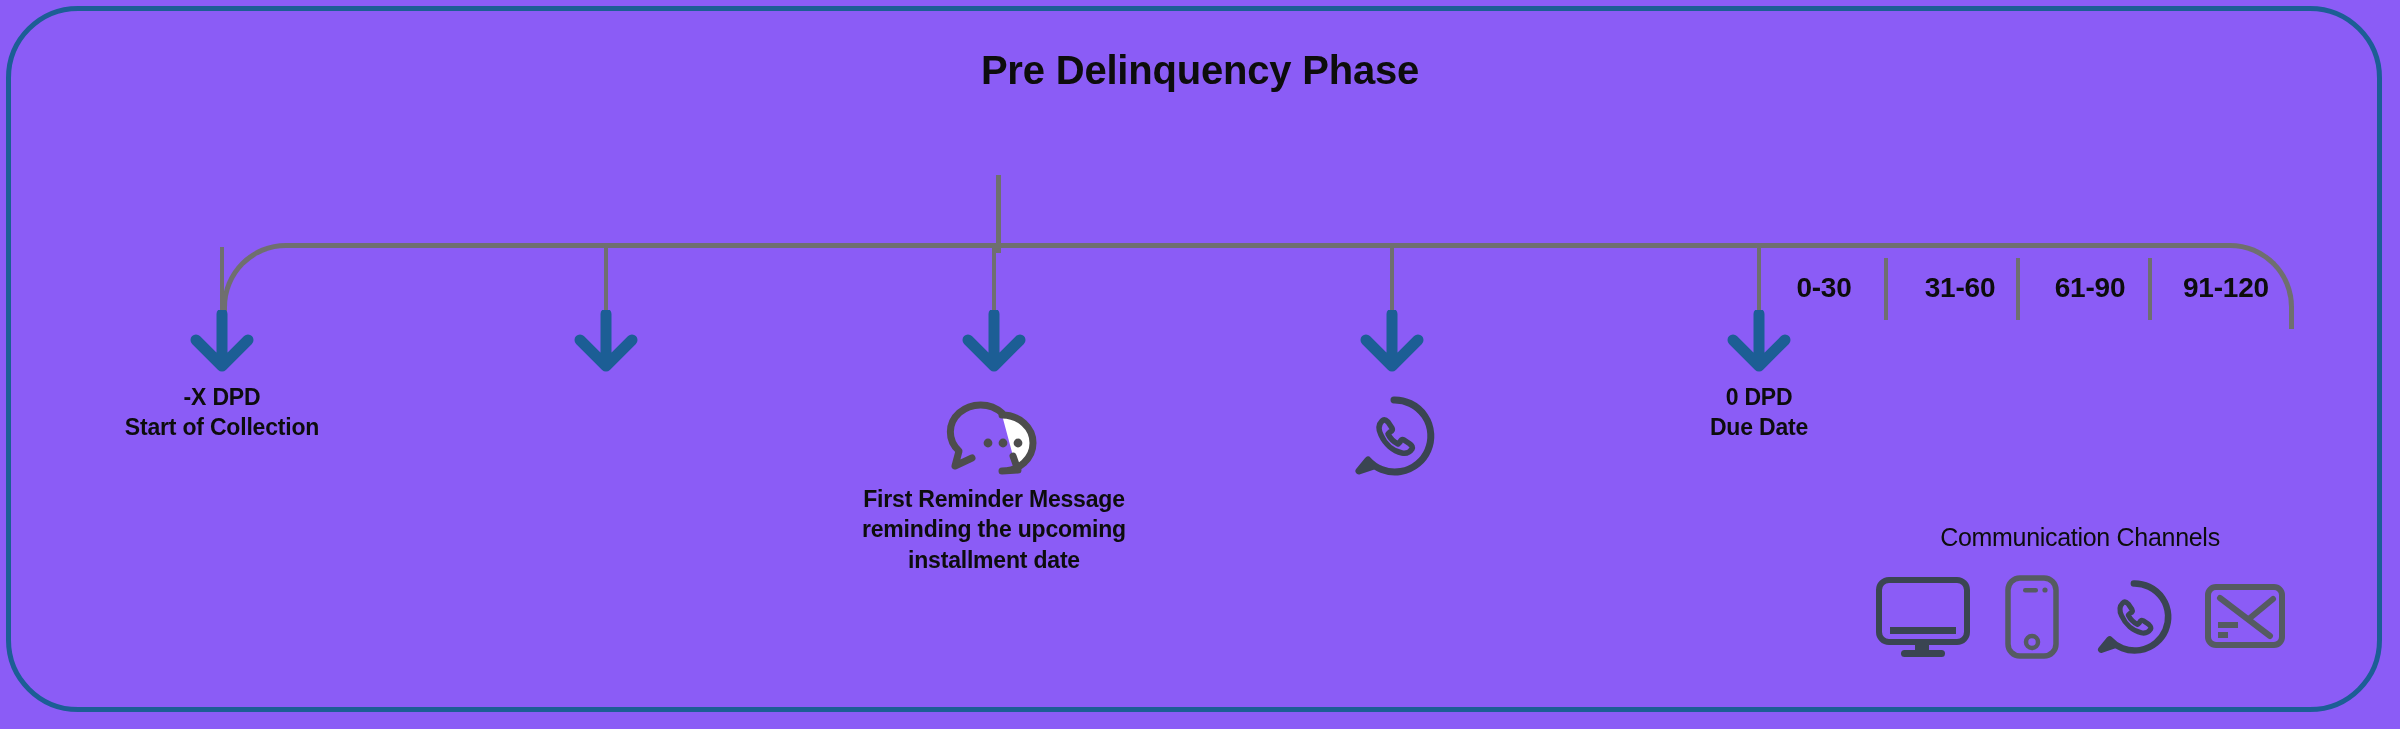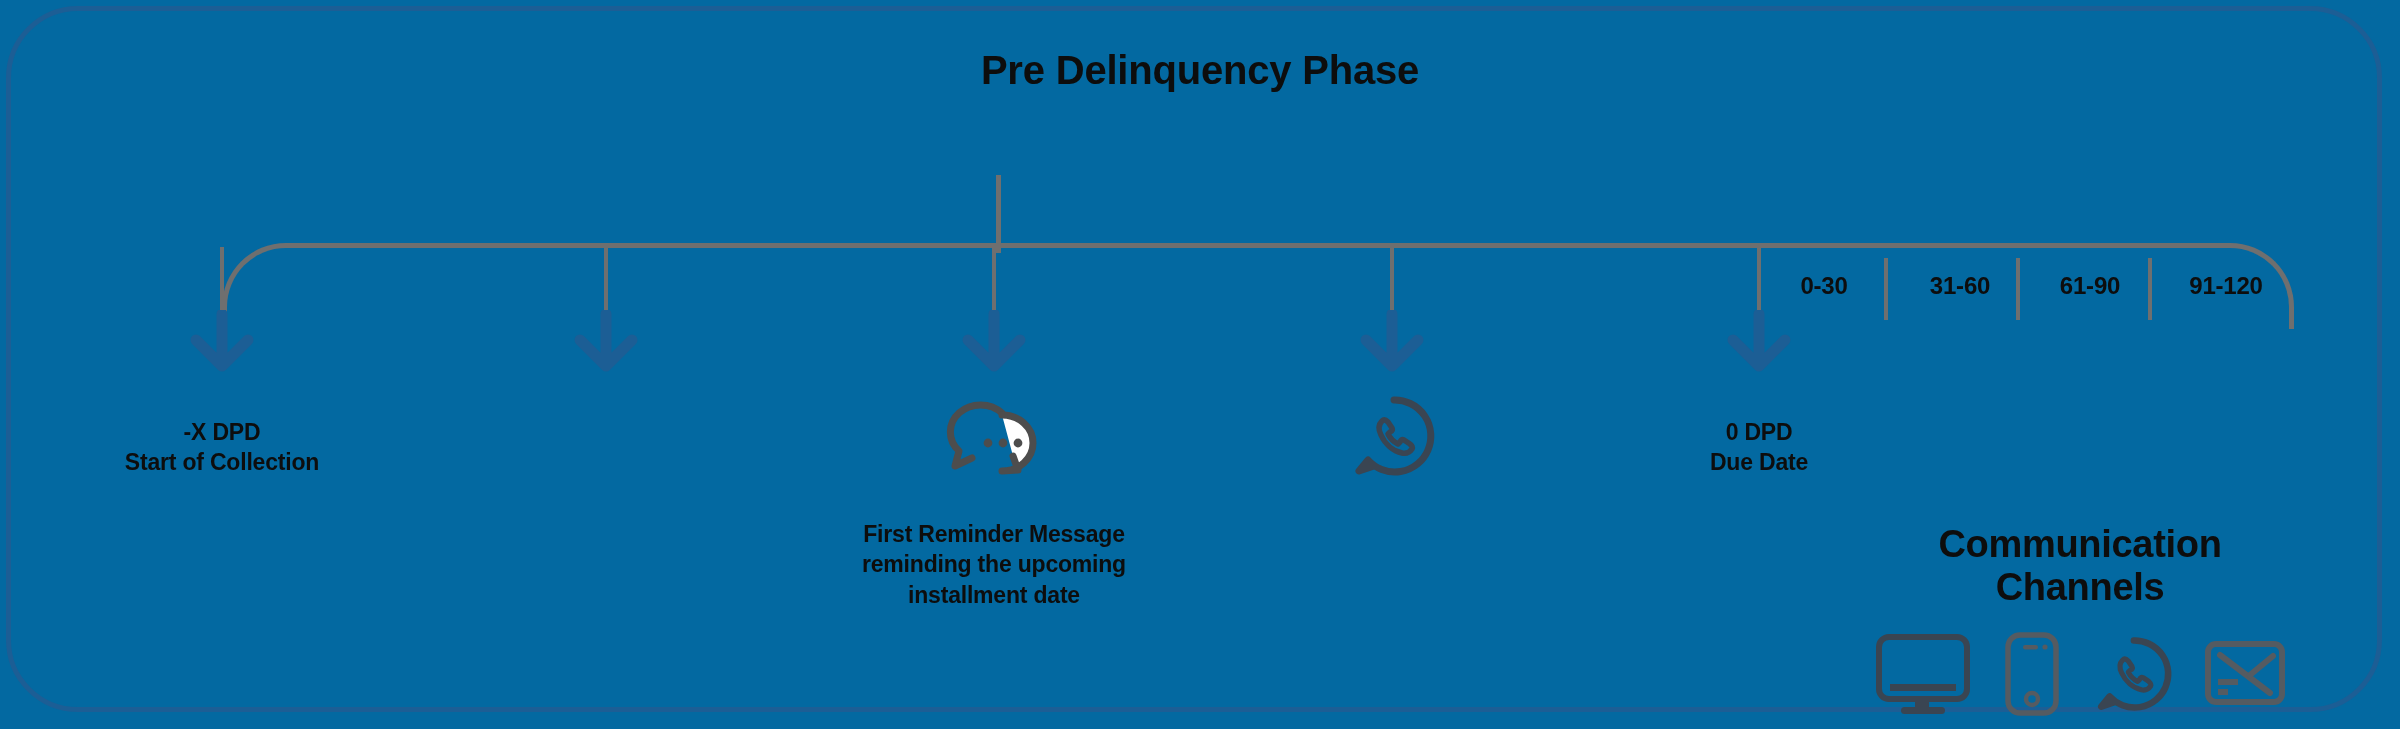--- a/index.html
+++ b/index.html
@@ -10,21 +10,21 @@
   body {
     font-family: "Liberation Sans", sans-serif;
     -webkit-font-smoothing: antialiased;
   }
 
   #stage {
     position: relative;
     width: 2400px;
     height: 729px;
     overflow: hidden;
-    background: #0369a1;
+    background: #8b5cf6;
   }
 
   
   .frame {
     position: absolute;
     left: 6px;
     top: 6px;
     width: 2376px;
     height: 706px;
     border: 5px solid #1C5E95;
@@ -95,21 +95,21 @@
     position: absolute;
     top: 258px;
     width: 4px;
     height: 62px;
     background: #6f6f6f;
   }
 
   .bucket-label {
     position: absolute;
     top: 272px;
-    font-size: 24px;
+    font-size: 28px;
     font-weight: 700;
     color: #0d0d0d;
     text-align: center;
     letter-spacing: -0.2px;
     white-space: nowrap;
     transform: translateX(-50%);
   }
 
   
   .arrow {
@@ -134,34 +134,33 @@
     align-items: center;
     justify-content: center;
   }
   .ms-text {
     font-size: 23px;
     font-weight: 700;
     color: #0d0d0d;
     line-height: 1.32;
     letter-spacing: -0.2px;
     white-space: pre-line;
-    margin-top: 35px;
   }
 
   
   .channels {
     position: absolute;
     left: 1855px;
     top: 523px;
     width: 450px;
     text-align: center;
   }
   .channels-title {
-    font-size: 38px;
-    font-weight: 700;
+    font-size: 25px;
+    font-weight: 400;
     color: #0d0d0d;
     letter-spacing: -0.3px;
   }
   .channel-row {
     margin-top: 22px;
     display: flex;
     align-items: center;
     justify-content: center;
     gap: 30px;
   }

